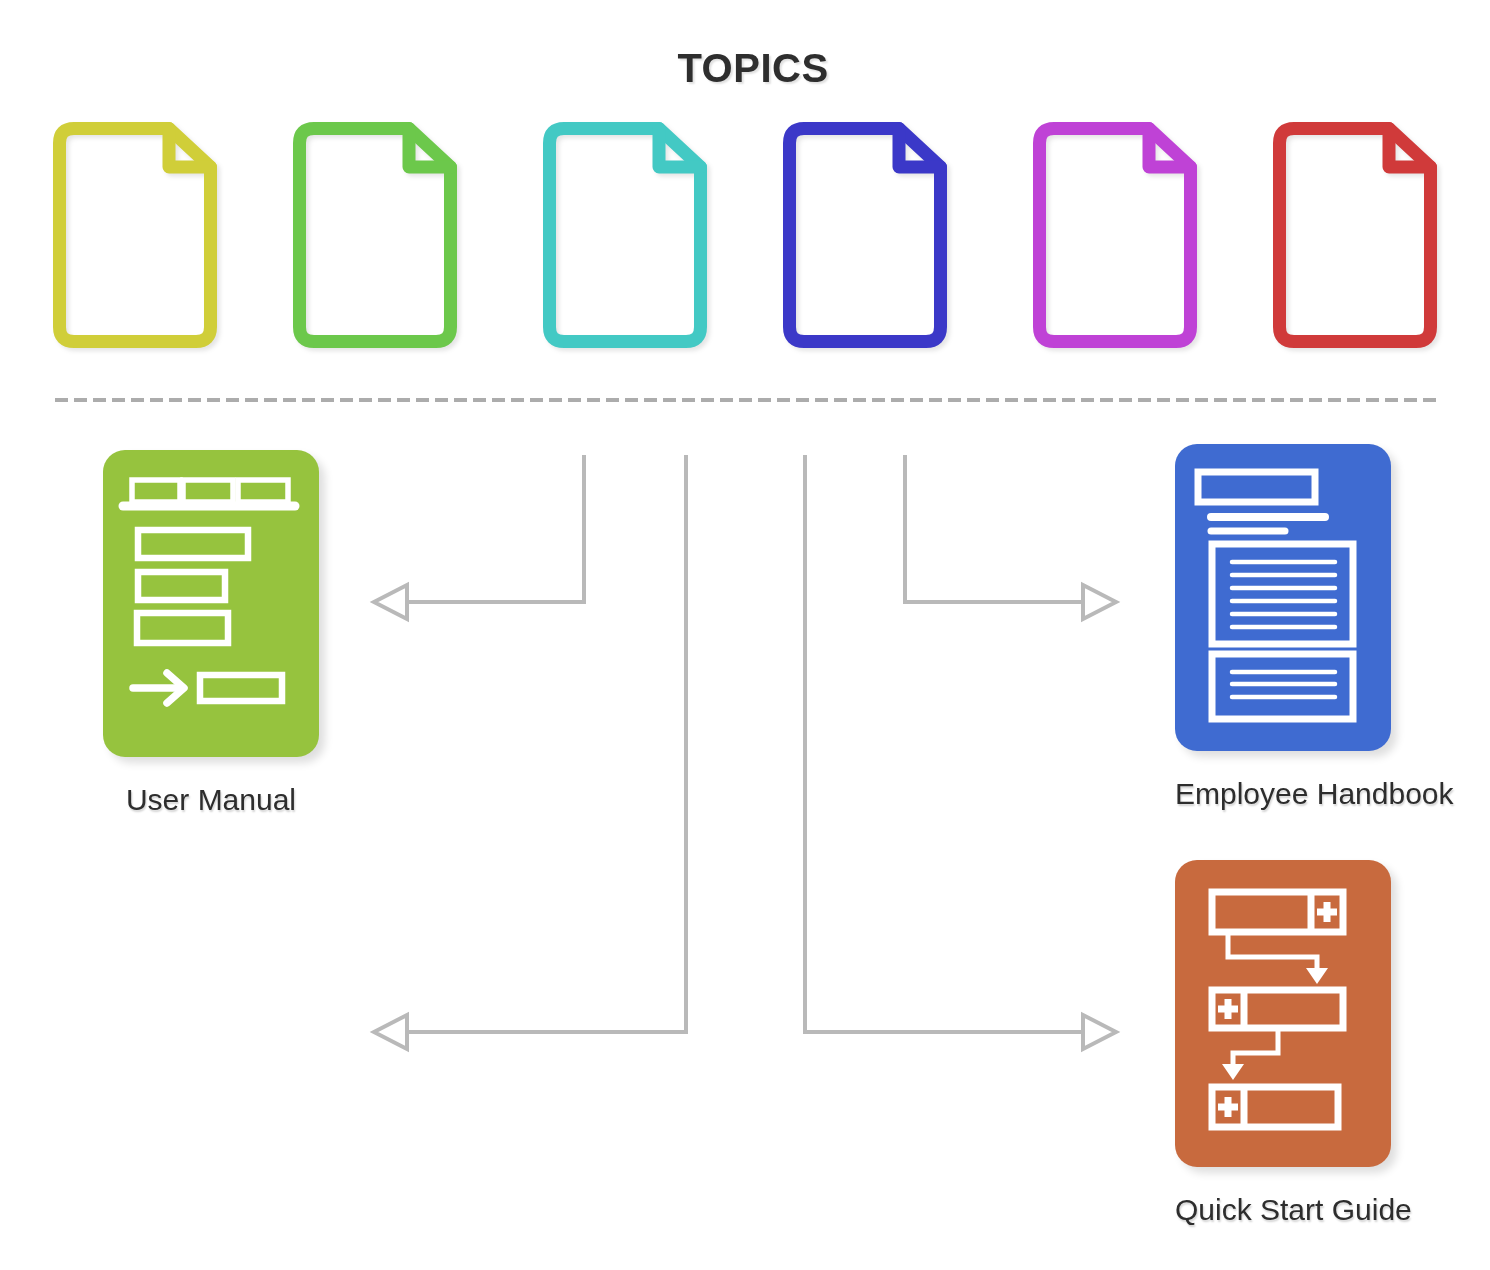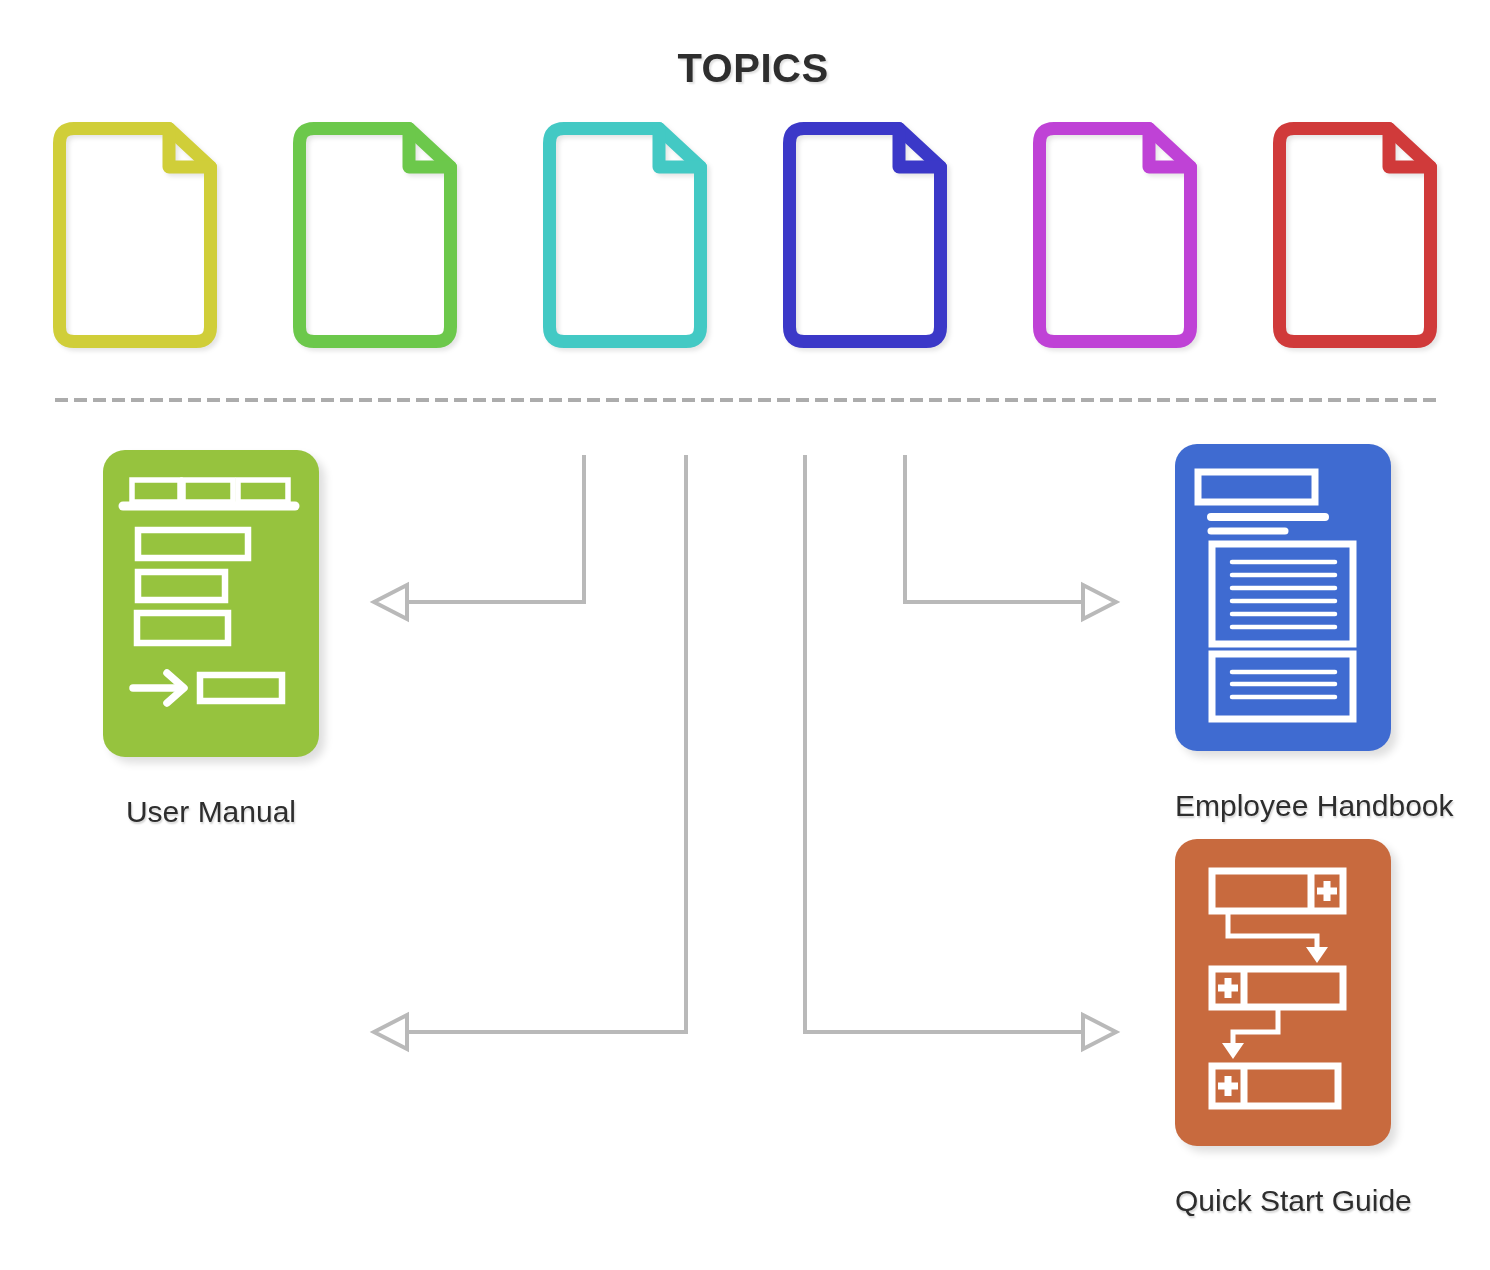--- a/index.html
+++ b/index.html
@@ -7,21 +7,21 @@
           font-family:"Liberation Sans",sans-serif;}
   .page-title{position:absolute;top:38px;left:0;width:100%;text-align:center;margin:8px;
               font-size:40px;font-weight:700;letter-spacing:.5px;color:#2e2e2e;
               text-shadow:2px 2px 2px rgba(0,0,0,.12);}
   .topic-doc{position:absolute;top:122px;filter:drop-shadow(3px 3px 2px rgba(0,0,0,.10));}
   #connectors{position:absolute;left:0;top:0;pointer-events:none;}
   .doc-card-group{position:absolute;width:216px;}
   .doc-card{position:relative;width:216px;height:307px;border-radius:22px;
             box-shadow:6px 6px 9px rgba(0,0,0,.13);}
   .doc-card svg{position:absolute;left:0;top:0;}
-  .doc-label{margin-top:38px;text-align:center;font-size:30px;font-weight:500;color:#2d2d2d;
+  .doc-label{margin-top:26px;text-align:center;font-size:30px;font-weight:500;color:#2d2d2d;
              text-shadow:1px 2px 2px rgba(0,0,0,.18);white-space:nowrap;}
 </style>
 </head>
 <body>
 
 <div id="canvas">
 
   <h1 class="page-title">TOPICS</h1>
 
   <svg class="topic-doc" style="left:53px" width="164" height="226" viewBox="0 0 164 226">
@@ -121,21 +121,21 @@
           <line x1="57" y1="228" x2="160" y2="228"></line>
           <line x1="57" y1="240" x2="160" y2="240"></line>
           <line x1="57" y1="253" x2="160" y2="253"></line>
         </g>
       </svg>
     </div>
     <div class="doc-label">Employee Handbook</div>
   </div>
 
 
-  <div class="doc-card-group" style="left:1175px;top:839px">
+  <div class="doc-card-group" style="left:1175px;top:860px">
     <div class="doc-card" style="background: rgb(200, 106, 62);">
       <svg width="216" height="307" viewBox="0 0 216 307">
         <g fill="none" stroke="#ffffff" stroke-width="7">
           <rect x="37" y="32" width="131" height="40"></rect>
           <line x1="136" y1="32" x2="136" y2="72"></line>
           <rect x="37" y="130" width="131" height="38"></rect>
           <line x1="69" y1="130" x2="69" y2="168"></line>
           <rect x="37" y="227" width="126" height="40"></rect>
           <line x1="69" y1="227" x2="69" y2="267"></line>
           <path d="M152 42 V62 M142 52 H162"></path>

